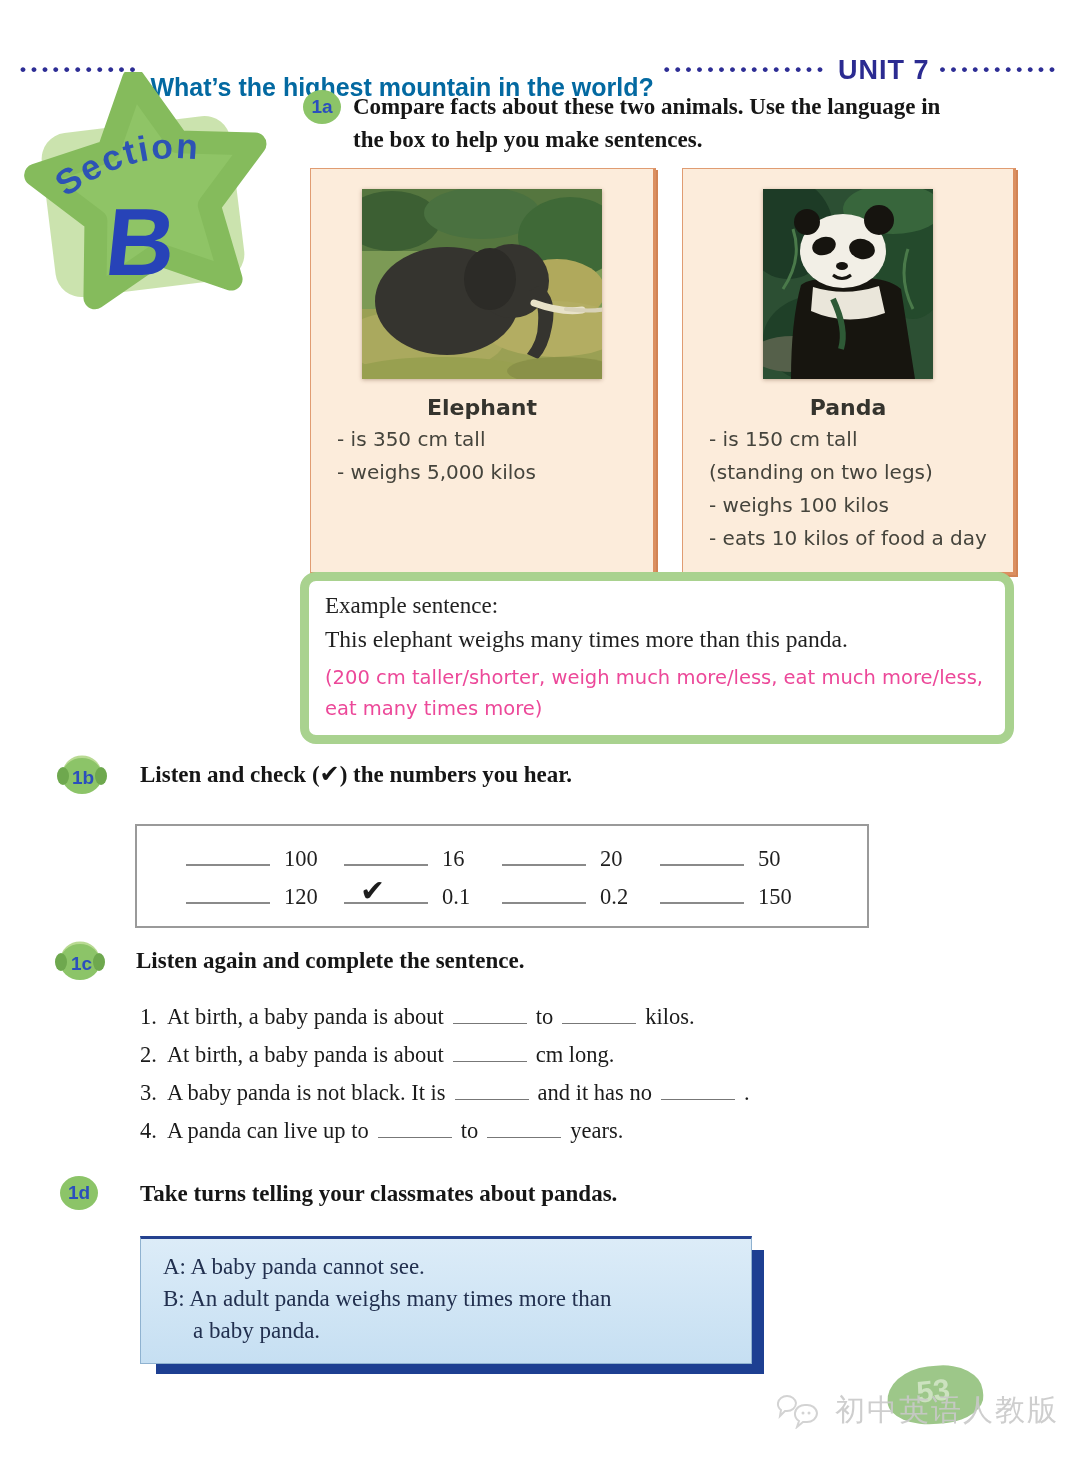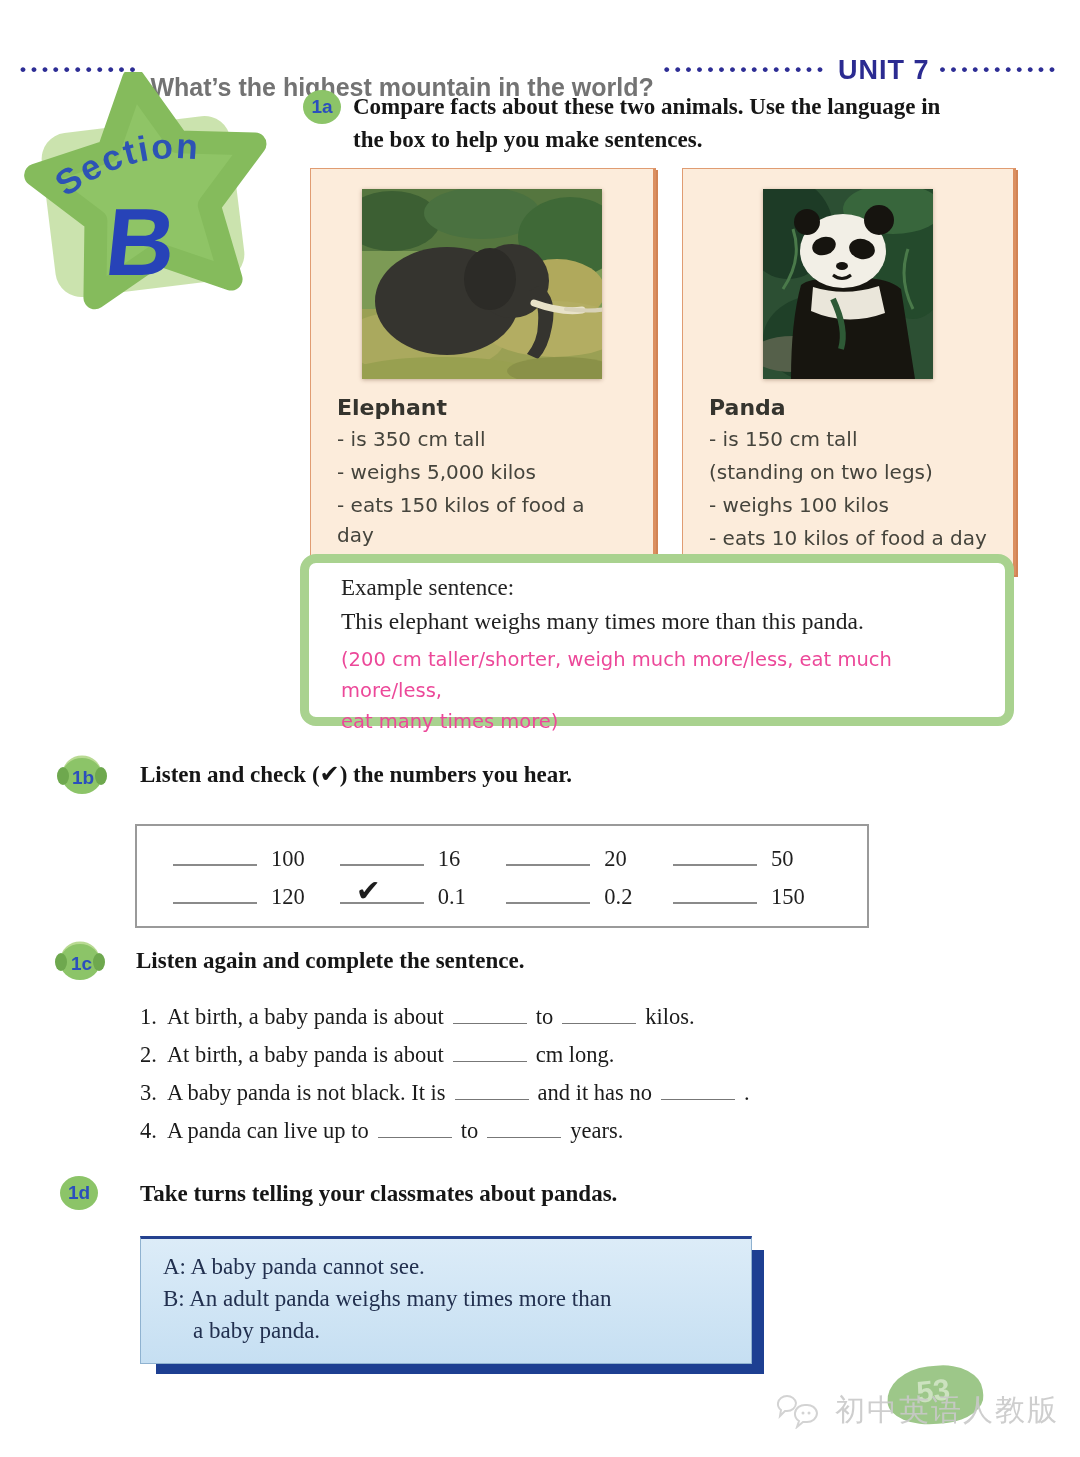--- a/index.html
+++ b/index.html
@@ -4,21 +4,21 @@
 <style>
   html,body{margin:0;padding:0;}
   body{
     width:1080px;height:1457px;position:relative;background:#ffffff;
     font-family:"Liberation Serif",serif;overflow:hidden;
   }
 
   
   #header{position:absolute;top:38px;left:0;width:1080px;display:flex;align-items:center;justify-content:center;gap:10px;white-space:nowrap;overflow:hidden;}
   .dots{font:700 17px "Liberation Sans",sans-serif;color:#2d2d95;letter-spacing:5px;overflow:hidden;}
-  #hdr-title{font:700 25px "Liberation Sans",sans-serif;color:#737373;margin-top:35px;}
+  #hdr-title{font:700 25px "Liberation Sans",sans-serif;color:#0369a1;margin-top:35px;}
   #hdr-unit{font:800 27px "Liberation Sans",sans-serif;color:#2b2b91;letter-spacing:1px;}
 
   
   #sec-star{position:absolute;left:20px;top:72px;width:260px;height:250px;}
   #star-underlay{position:absolute;left:28px;top:52px;width:190px;height:165px;background:#b9da93;border-radius:26px;transform:rotate(-7deg);opacity:.75;}
   #star-svg{position:absolute;left:0;top:0;}
 
   
   .badge{width:38px;height:34px;border-radius:50%;background:#8cc468;display:flex;align-items:center;justify-content:center;
          font:800 19px "Liberation Sans",sans-serif;color:#2b4fbd;flex:0 0 auto;}
@@ -32,33 +32,33 @@
   #act1d{left:60px;top:1176px;width:900px;gap:42px;align-items:center;}
   .check-inline{font:700 24px "DejaVu Sans",sans-serif;}
 
   
   #cards-row{position:absolute;left:310px;top:168px;display:flex;gap:26px;}
   .card{width:346px;box-sizing:border-box;background:#fcecdb;border:1px solid #e09c72;border-right:3px solid #db8f60;border-bottom:3px solid #db8f60;
         box-shadow:2px 2px 0 #d28354;padding:20px 0 16px;}
   .card-panda{width:334px;}
   .photo{margin:0 auto;width:240px;height:190px;box-shadow:0 1px 4px rgba(90,50,20,.35);}
   .card-panda .photo{width:170px;}
-  .card-title{margin:16px 26px 4px;font:700 22px "DejaVu Sans",sans-serif;color:#35342e;}
+  .card-title{margin:16px 26px 4px;font:700 22px "DejaVu Sans",sans-serif;color:#35342e;text-align:center;}
   .fact{margin:3px 26px;font:500 20px "DejaVu Sans",sans-serif;color:#45443c;line-height:1.5;}
 
   
-  #example-box{position:absolute;left:300px;top:554px;width:714px;height:172px;box-sizing:border-box;background:#fff;
-               border:9px solid #a9d28f;border-radius:16px;padding:12px 32px;}
+  #example-box{position:absolute;left:300px;top:572px;width:714px;height:172px;box-sizing:border-box;background:#fff;
+               border:9px solid #a9d28f;border-radius:16px;padding:12px 16px;}
   .ex-label{font:400 23px "Liberation Serif",serif;color:#222;margin-bottom:7px;}
   .ex-sentence{font:400 23.5px "Liberation Serif",serif;color:#1f1f1f;margin-bottom:9px;}
   .ex-hint{font:500 19.5px "DejaVu Sans",sans-serif;color:#ec4899;line-height:1.6;}
 
   
   #number-grid{position:absolute;left:135px;top:824px;width:734px;box-sizing:border-box;border:2px solid #9a9a9a;background:#fff;padding:8px 36px 16px;}
-  .num-row{display:flex;justify-content:space-between;margin-top:10px;}
+  .num-row{display:flex;justify-content:center;margin-top:10px;}
   .num-cell{display:flex;align-items:baseline;width:158px;}
   .nblank{position:relative;width:84px;height:20px;border-bottom:2px solid #8a8a8a;margin-right:14px;flex:0 0 auto;}
   .ncheck{position:absolute;left:16px;bottom:-6px;font:700 30px "DejaVu Sans",sans-serif;color:#1d1d1d;}
   .nlabel{font:400 22.5px "Liberation Serif",serif;color:#1f1f1f;}
 
   
   #sentence-list{position:absolute;left:140px;top:1004px;width:820px;}
   .sentence{font:400 22.5px "Liberation Serif",serif;color:#1b1b1b;margin-bottom:12px;}
   .snum{margin-right:10px;}
   .sblank{display:inline-block;width:74px;height:18px;border-bottom:1.5px solid #777;margin:0 9px;}
@@ -126,21 +126,20 @@
     <path d="M178 96 q18 12 12 42 q-4 22 -14 32 l-11 -5 q11 -14 11 -30 q2 -24 -10 -32 z" fill="#35342f"></path>
     <path d="M172 114 q28 10 48 7" stroke="#e8e2c8" stroke-width="7" fill="none" stroke-linecap="round"></path>
     <path d="M204 120 q24 3 40 0" stroke="#d8d2b8" stroke-width="4" fill="none" stroke-linecap="round"></path>
     <ellipse cx="80" cy="186" rx="95" ry="18" fill="#98a050"></ellipse>
     <ellipse cx="200" cy="182" rx="55" ry="14" fill="#8a9148"></ellipse>
   </svg>
 </div>
       <div class="card-title">Elephant</div>
       <div class="fact">- is 350 cm tall</div>
       <div class="fact">- weighs 5,000 kilos</div>
-      <div class="fact">- eats 150 kilos of food a day</div>
     </div>
     <div class="card card-panda">
       <div class="photo">
   <svg width="170" height="190" viewBox="0 0 170 190">
     <rect width="170" height="190" fill="#2c4f33"></rect>
     <ellipse cx="25" cy="40" rx="45" ry="50" fill="#1d3b26"></ellipse>
     <ellipse cx="150" cy="60" rx="40" ry="70" fill="#244a2c"></ellipse>
     <ellipse cx="60" cy="150" rx="60" ry="45" fill="#1f4028"></ellipse>
     <ellipse cx="130" cy="20" rx="50" ry="25" fill="#38663c"></ellipse>
     <path d="M20 100 q20 -30 10 -60 M40 130 q25 -20 20 -55 M150 120 q-15 -30 -5 -60" stroke="#4a7a4a" stroke-width="3" fill="none"></path>

